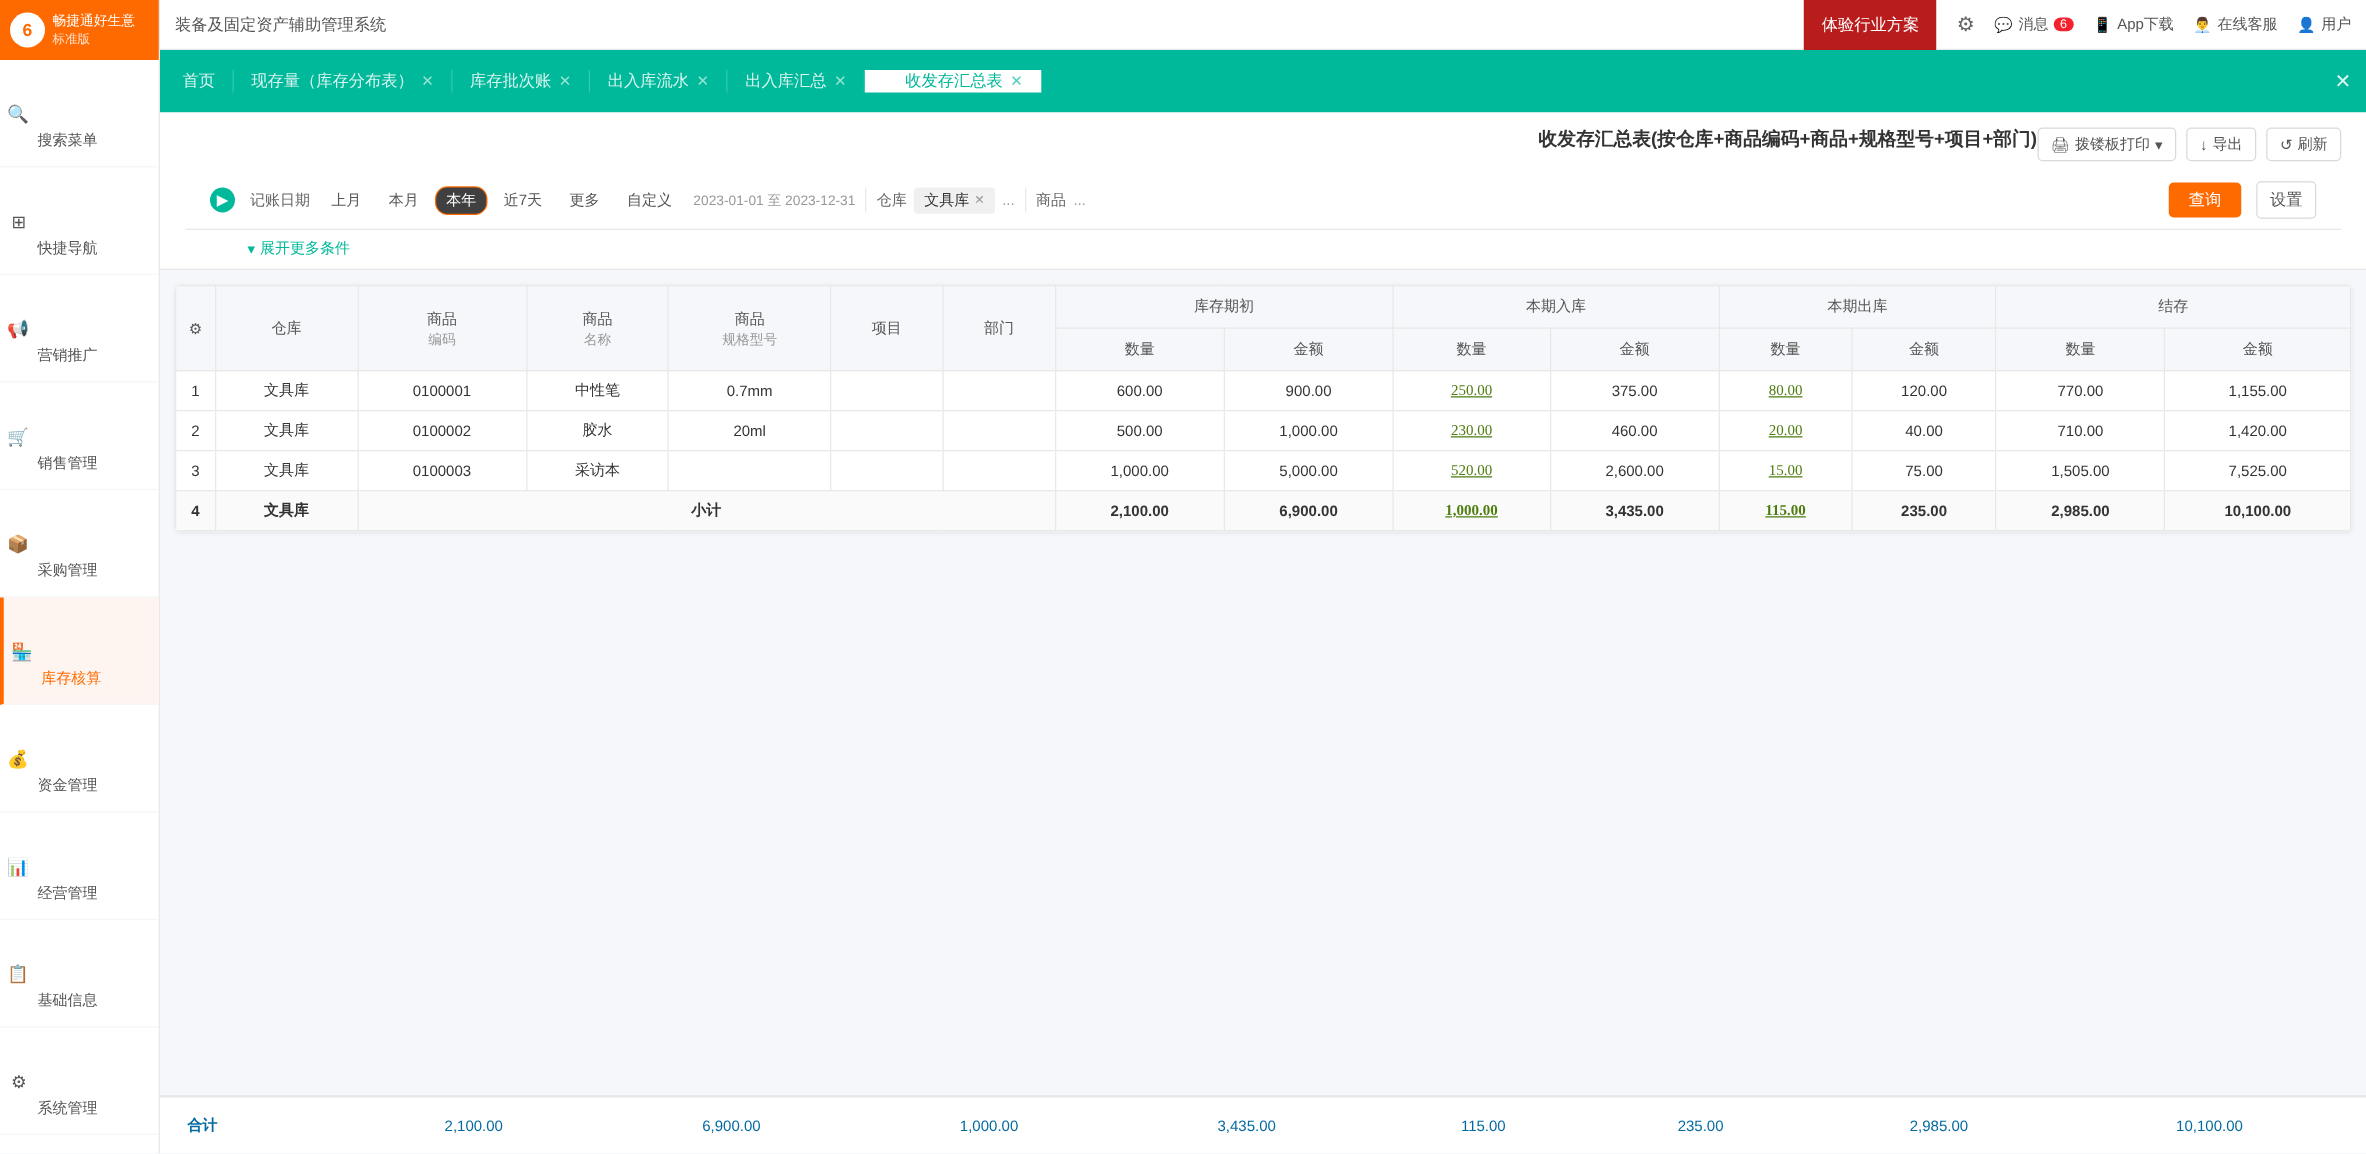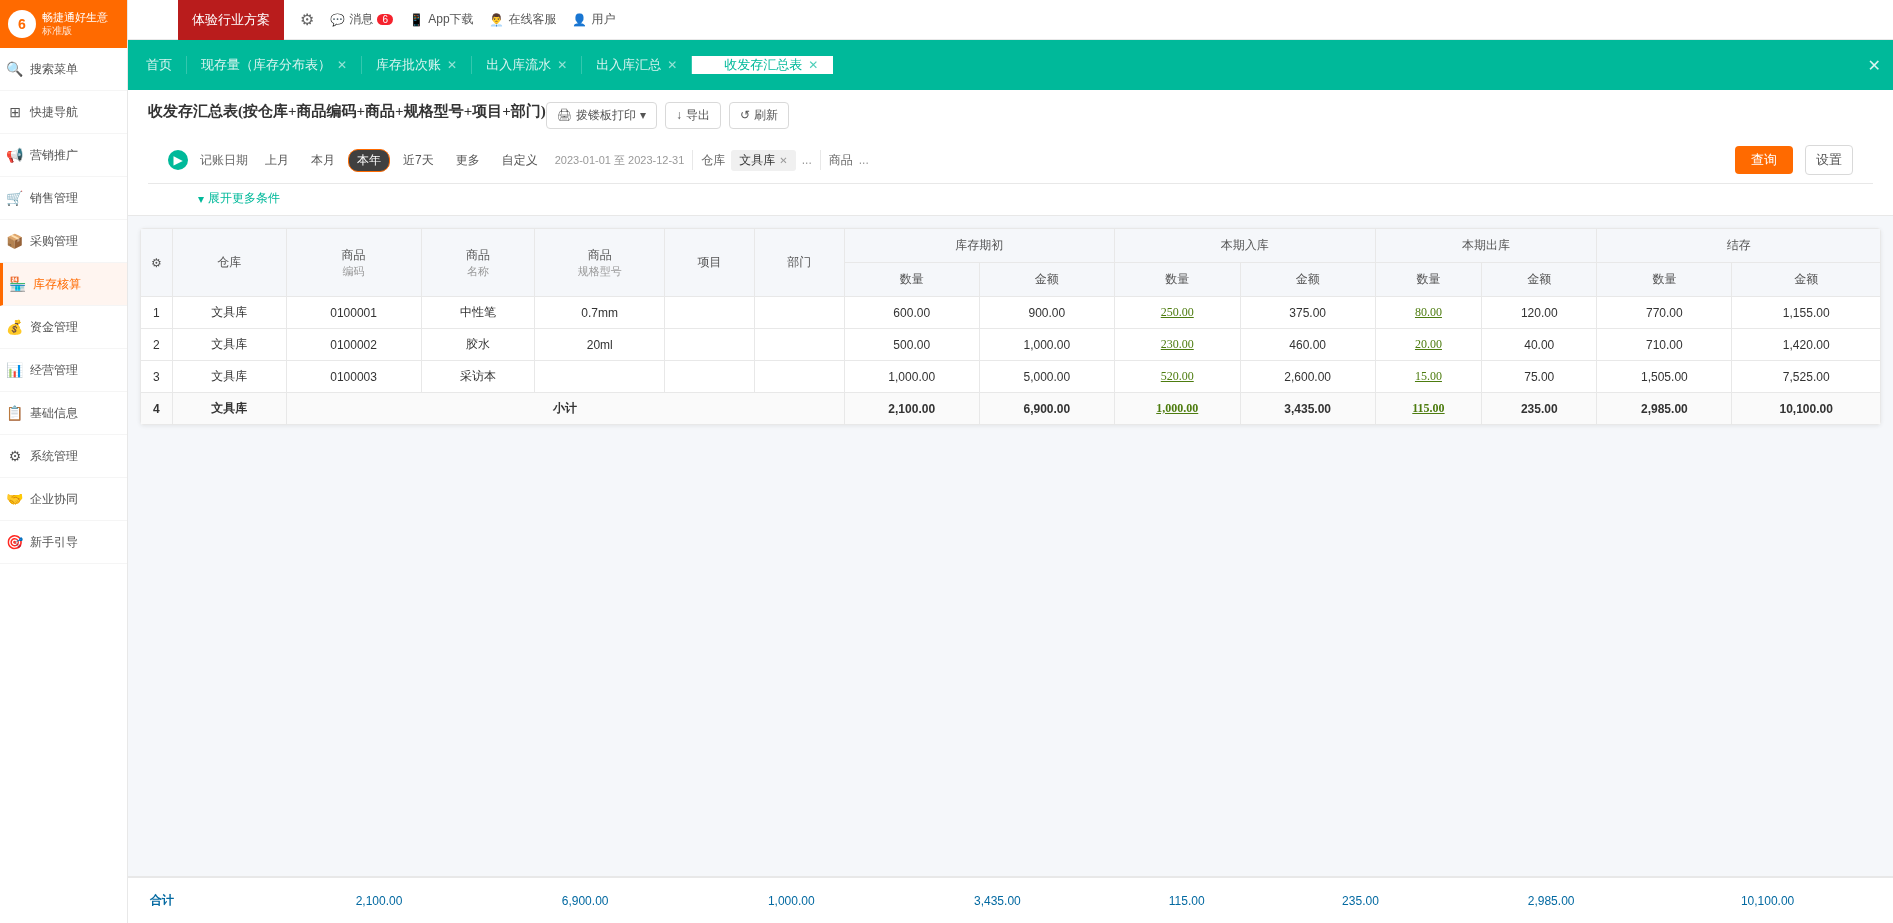--- a/index.html
+++ b/index.html
@@ -10,21 +10,21 @@
 
     
     .sidebar { width: 128px; background: #fff; display: flex; flex-direction: column; border-right: 1px solid #e8e8e8; flex-shrink: 0; }
     .sidebar-logo { background: #ff6a00; padding: 10px 8px; display: flex; align-items: center; gap: 6px; }
     .sidebar-logo-icon { width: 28px; height: 28px; background: #fff; border-radius: 50%; display: flex; align-items: center; justify-content: center; font-size: 14px; font-weight: bold; color: #ff6a00; }
     .sidebar-logo-text { color: #fff; font-size: 11px; line-height: 1.3; }
     .sidebar-logo-sub { font-size: 10px; color: rgba(255,255,255,0.8); }
     .sidebar-item { padding: 12px 6px; display: flex; align-items: center; gap: 6px; cursor: pointer; color: #555; border-bottom: 1px solid #f5f5f5; }
     .sidebar-item.active { background: #fff5f0; color: #ff6a00; border-left: 3px solid #ff6a00; }
     .sidebar-item-icon { width: 18px; height: 18px; display: flex; align-items: center; justify-content: center; font-size: 14px; flex-shrink: 0; }
-    .sidebar-item-label { font-size: 12px; }
+    .sidebar-item-label { font-size: 12px; margin-top: 44px; }
 
     
     .main-content { flex: 1; display: flex; flex-direction: column; overflow: hidden; }
 
     
     .top-bar { background: #fff; height: 40px; display: flex; align-items: center; padding: 0 12px; border-bottom: 1px solid #e8e8e8; gap: 12px; }
     .top-bar-title { font-size: 13px; color: #555; flex: 1; }
     .top-bar-actions { display: flex; align-items: center; gap: 16px; }
     .top-bar-btn { display: flex; align-items: center; gap: 4px; cursor: pointer; color: #555; font-size: 12px; }
     .experience-btn { background: #b91c1c; color: #fff; padding: 14px 14px; border-radius: 4px; cursor: pointer; font-size: 13px; border: none; margin-left: 38px; }
@@ -146,20 +146,21 @@
         <div class="sidebar-item">
     <span class="sidebar-item-icon">🎯</span>
     <span class="sidebar-item-label">新手引导</span>
   </div>
       </div>
   </div>
 
   <div class="main-content">
 
     <div class="top-bar">
+      <span class="top-bar-title">装备及固定资产辅助管理系统</span>
       <div class="top-bar-actions">
         <button class="experience-btn">体验行业方案</button>
         <span class="settings-icon">⚙</span>
         <div class="top-bar-btn">
           <span>💬</span>
           <span>消息</span>
           <span class="badge">6</span>
         </div>
         <div class="top-bar-btn">
           <span>📱</span>
@@ -201,21 +202,21 @@
             <span>收发存汇总表</span>
             <span class="tab-close">✕</span>
           </div>
         </div>
       <span class="tab-bar-close">✕</span>
     </div>
 
     <div class="page-area">
 
       <div class="page-header">
-        <div style="display:flex; justify-content:flex-start; align-items:flex-start;font-family:Liberation Serif, serif;">
+        <div style="display:flex; justify-content:flex-end; align-items:flex-start;">
           <h2 class="page-title">收发存汇总表(按仓库+商品编码+商品+规格型号+项目+部门)</h2>
           <div class="page-header-actions">
             <div class="header-action-btn">
               <span>🖨</span>
               <span>拨镂板打印</span>
               <span>▾</span>
             </div>
             <div class="header-action-btn">
               <span>↓</span>
               <span>导出</span>

